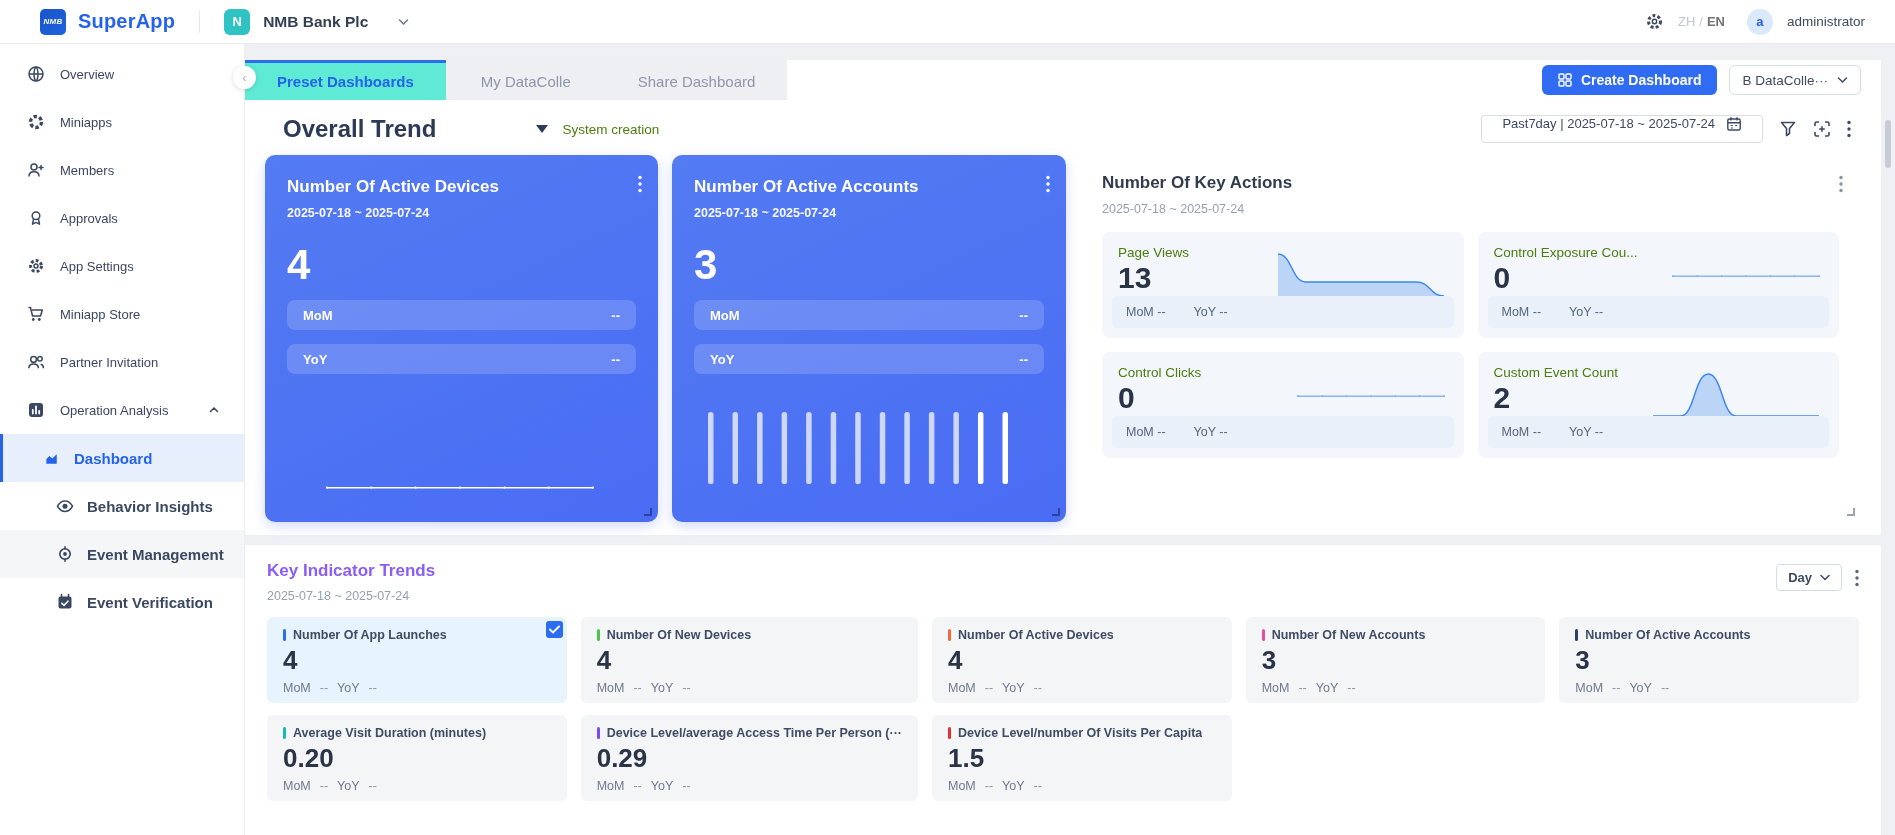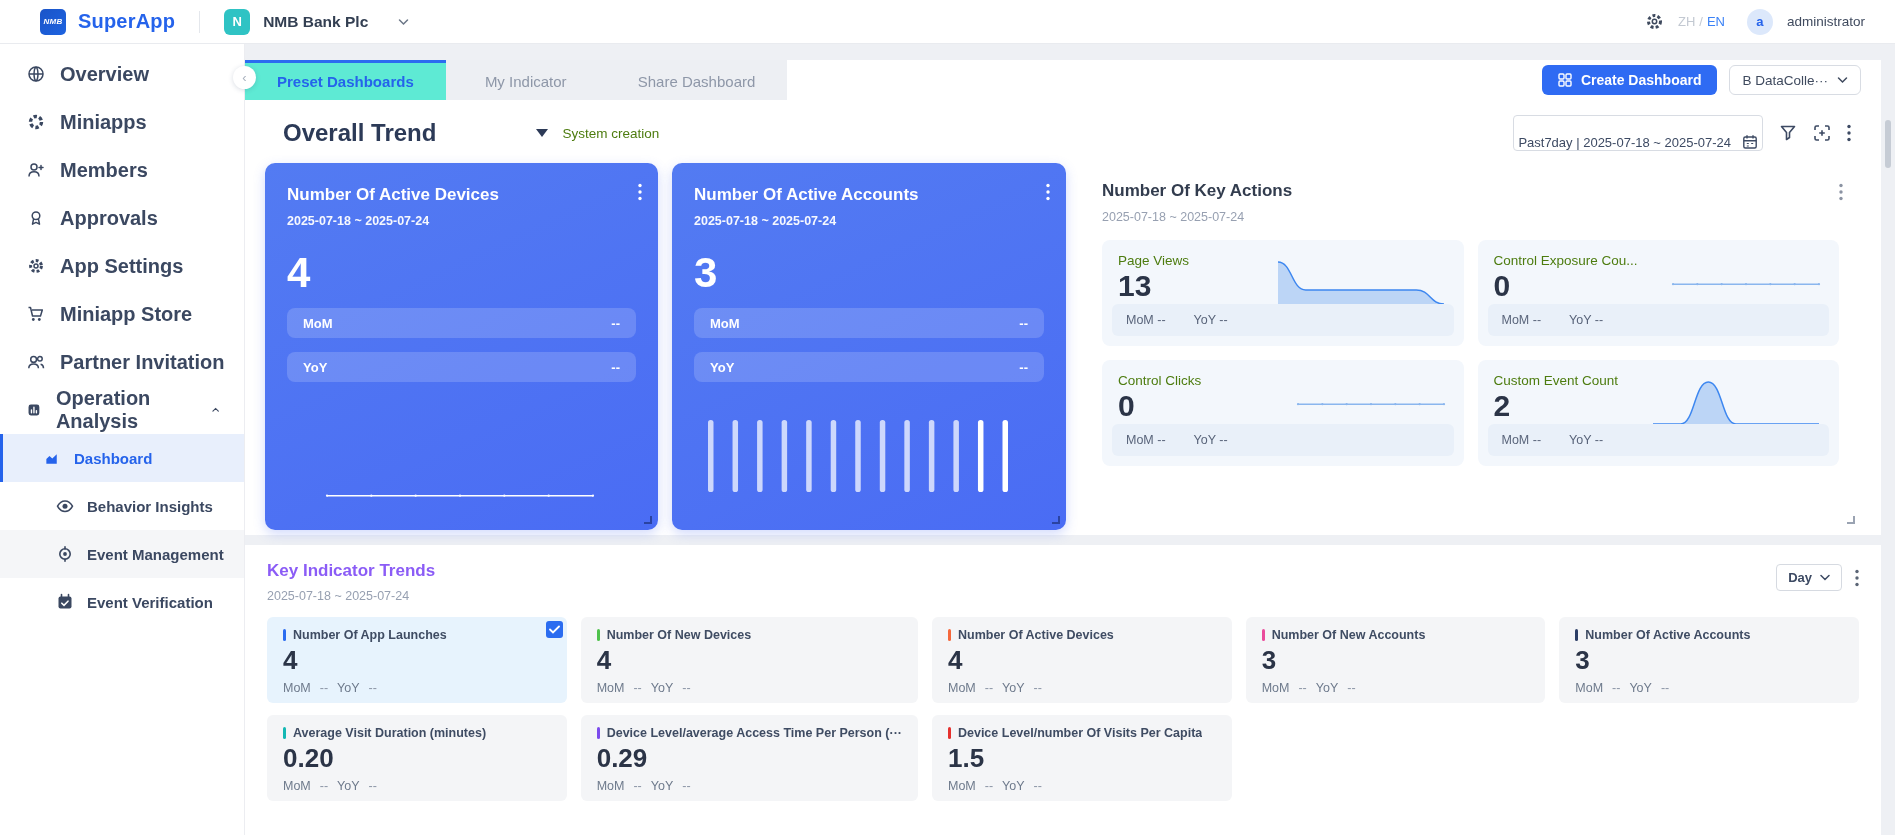--- a/index.html
+++ b/index.html
@@ -13,27 +13,27 @@
   .app-name { margin-left:12px; font-size:20px; font-weight:700; color:#2563eb; letter-spacing:.2px; }
   .v-div { width:1px; height:22px; background:#e4e7ec; margin:0 24px; }
   .tenant { display:flex; align-items:center; cursor:pointer; }
   .tenant-badge { width:26px; height:26px; border-radius:6px; background:#2fc3c4; color:#fff; font-weight:700; font-size:13px; display:flex; align-items:center; justify-content:center; }
   .tenant-name { margin-left:13px; font-size:15.5px; font-weight:600; color:#333f52; }
   .tenant .chev { margin-left:30px; }
   .topbar-right { margin-left:auto; display:flex; align-items:center; gap:14px; padding-right:30px; }
   .lang { font-size:13px; display:flex; align-items:center; gap:4px; }
   .lang .zh { color:#c3c9d2; cursor:pointer; }
   .lang .sep { color:#c3c9d2; }
-  .lang .en { color:#3b82f6; font-weight:400; }
+  .lang .en { color:#737373; font-weight:700; }
   .avatar { width:26px; height:26px; border-radius:50%; background:#dce8fb; color:#2563eb; font-weight:700; font-size:13px; display:flex; align-items:center; justify-content:center; margin-left:8px; }
   .username { font-size:13.5px; color:#3f4a5e; }
 
   
   .sidebar { position:absolute; top:44px; left:0; bottom:0; width:245px; background:#fff; border-right:1px solid #ecedf1; padding-top:6px; z-index:5; }
-  .side-item { height:48px; display:flex; align-items:center; padding-left:27px; gap:15px; font-size:20px; font-weight:700; color:#3b4861; cursor:pointer; }
+  .side-item { height:48px; display:flex; align-items:center; padding-left:27px; gap:15px; font-size:13px; font-weight:400; color:#3b4861; cursor:pointer; }
   .side-item .chev-up { margin-left:auto; margin-right:24px; }
   .sub-item { height:48px; display:flex; align-items:center; padding-left:56px; gap:13px; font-size:15px; font-weight:600; color:#3b4861; cursor:pointer; }
   .sub-item.active { background:#e8effc; color:#2563eb; box-shadow:inset 3px 0 0 #2563eb;padding-left:44px; }
   .sub-item.hovered { background:#f5f6f8; }
   .collapse-btn { position:absolute; left:233px; top:66px; width:23px; height:23px; border-radius:50%; background:#fff; box-shadow:0 1px 5px rgba(40,60,100,.18); color:#aab2bf; display:flex; align-items:center; justify-content:center; font-size:13px; z-index:7; cursor:pointer; }
 
   
   .panel-a { position:absolute; left:245px; top:60px; width:1636px; height:475px; background:#fff; }
   .tabrow { height:40px; display:flex; align-items:stretch; }
   .tabs-strip { display:flex; background:#edeff3; }
@@ -41,21 +41,21 @@
   .tab.active { background:#5eead4; border-top:3px solid #2b6cf0; color:#2563eb; font-weight:700; }
   .tab-actions { margin-left:auto; display:flex; align-items:center; gap:12px; padding-right:20px; }
   .btn-primary { height:30px; background:#2f6bf3; border-radius:6px; color:#fff; font-size:14px; font-weight:600; display:flex; align-items:center; gap:9px; padding:0 16px; border:none; cursor:pointer; }
   .btn-select { height:30px; background:#fff; border:1px solid #d8dce3; border-radius:6px; font-size:13.5px; color:#3f4a5e; display:flex; align-items:center; gap:9px; padding:0 12px; cursor:pointer; }
 
   .trend-header { display:flex; align-items:center; padding:15px 30px 11px 38px; }
   .trend-title { font-size:24px; font-weight:700; color:#2c3a57; }
   .tri { width:0; height:0; border-left:6px solid transparent; border-right:6px solid transparent; border-top:8px solid #2c3a57; margin-left:100px; cursor:pointer; }
   .creator { margin-left:14px; font-size:13.5px; color:#4d7c0f; }
   .trend-tools { margin-left:auto; display:flex; align-items:center; gap:16px; }
-  .date-pill { height:36px; border:1px solid #d8dce3; border-radius:4px; display:flex; align-items:flex-end; gap:11px; padding:0 4px; font-size:13px; color:#3d4a63; cursor:pointer; }
+  .date-pill { height:28px; border:1px solid #d8dce3; border-radius:4px; display:flex; align-items:flex-start; gap:11px; padding:0 20px; font-size:13px; color:#3d4a63; cursor:pointer; }
   .icon-btn { display:flex; align-items:center; cursor:pointer; color:#3d4a63; }
 
   
   .cards-row { display:flex; gap:14px; padding:1px 20px 0 20px; }
   .bluecard { width:393px; height:367px; border-radius:10px; background:linear-gradient(155deg,#537bf2 0%,#4a6cf4 100%); position:relative; padding:22px; color:#fff; box-shadow:0 4px 12px rgba(74,108,244,.25); }
   .bc-title { font-size:17px; font-weight:700; }
   .bc-date { font-size:12.5px; font-weight:600; margin-top:9px; opacity:.95; }
   .bc-value { font-size:42px; font-weight:600; margin-top:24px; line-height:1; }
   .bc-pill { height:30px; border-radius:8px; background:rgba(255,255,255,.17); display:flex; align-items:center; justify-content:space-between; padding:0 16px; font-size:13px; font-weight:700; margin-top:14px; }
   .bc-pill:first-of-type { margin-top:26px; }
@@ -223,21 +223,21 @@
       <span>Event Verification</span>
     </div>
   </nav>
 
   <div class="collapse-btn">‹</div>
 
   <section class="panel-a">
     <div class="tabrow">
       <div class="tabs-strip">
         <div class="tab active">Preset Dashboards</div>
-        <div class="tab">My Indicator</div>
+        <div class="tab">My DataColle</div>
         <div class="tab">Share Dashboard</div>
       </div>
       <div class="tab-actions">
         <button class="btn-primary">
           <svg width="14" height="14" viewBox="0 0 14 14" fill="none" stroke="#fff" stroke-width="1.4">
               <rect x="1" y="1" width="5" height="5" rx="1"></rect>
               <rect x="8" y="1" width="5" height="5" rx="1"></rect>
               <rect x="1" y="8" width="5" height="5" rx="1"></rect>
               <rect x="8" y="8" width="5" height="5" rx="1"></rect>
             </svg>

